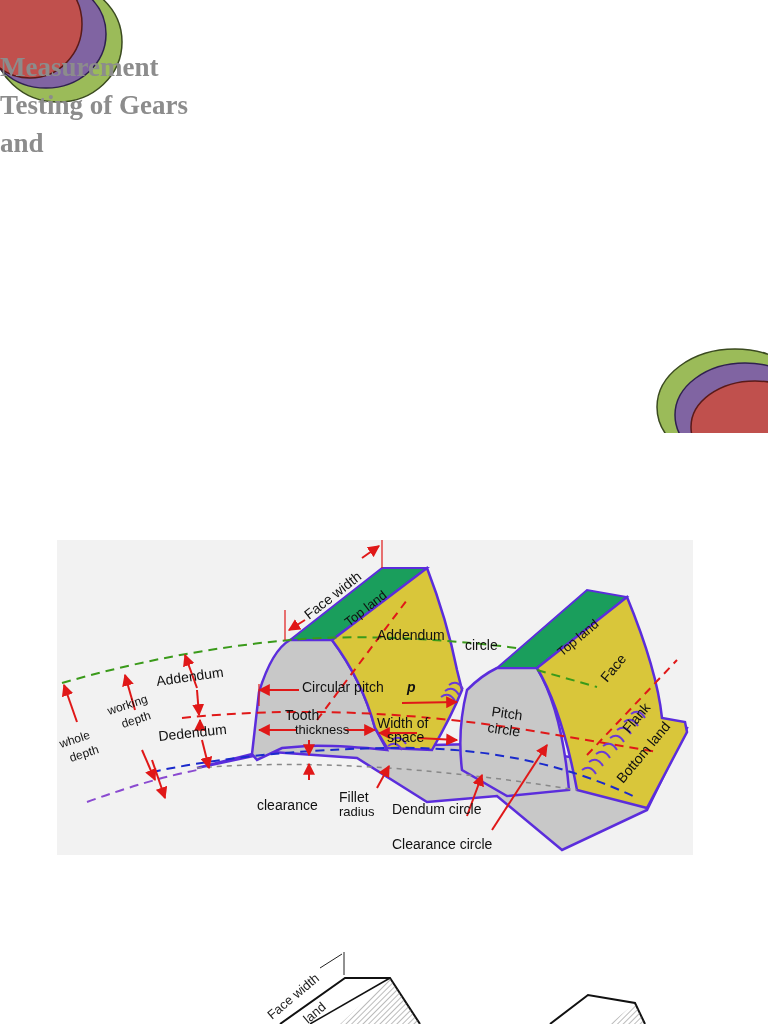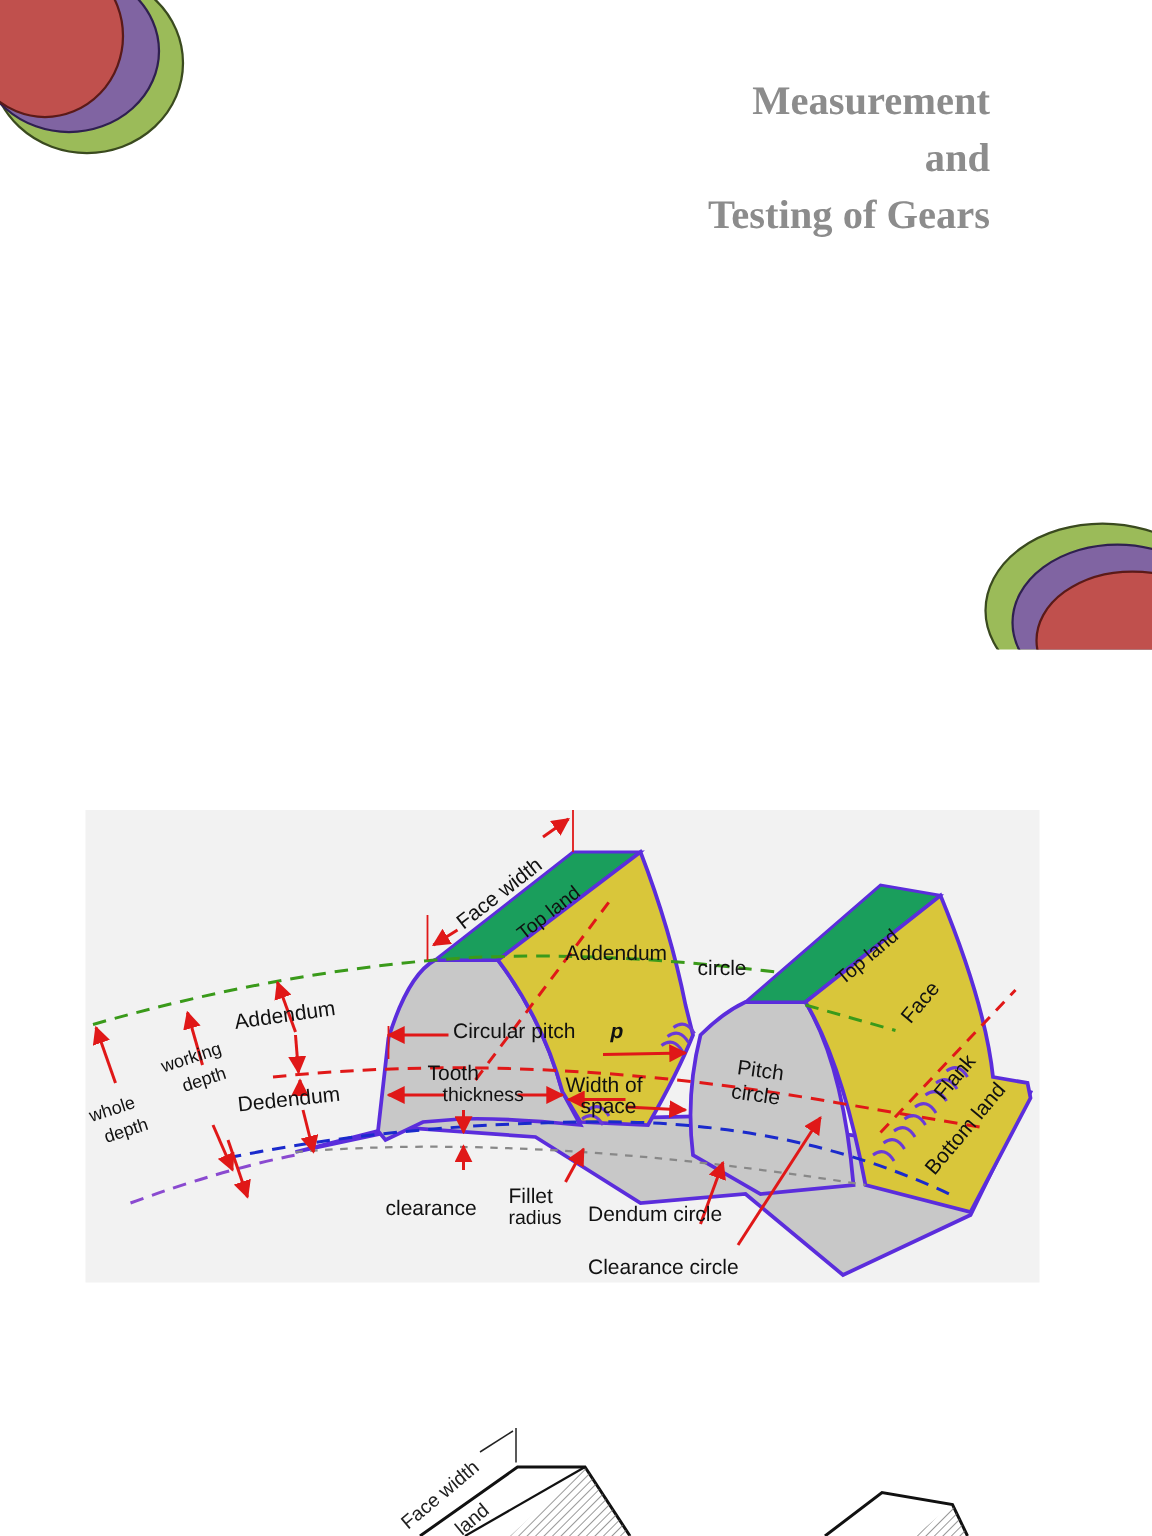--- a/index.html
+++ b/index.html
@@ -4,21 +4,21 @@
   <style>
     html, body { margin: 0; padding: 0; }
     body {
       width: 768px; height: 1024px; position: relative; overflow: hidden;
       background: #ffffff;
       font-family: "Liberation Sans", sans-serif;
     }
     .deco { position: absolute; }
     .title-block {
       position: absolute; left: 0; top: 48px; width: 660px;
-      text-align: right;
+      text-align: left;
       font-family: "Liberation Serif", "DejaVu Serif", serif;
       font-weight: bold; color: #8c8c8c;
       font-size: 27px; line-height: 38px;
     }
     .title-line { display: block; }
     .diagram {
       position: absolute; left: 57px; top: 540px; width: 636px; height: 315px;
       background: #f2f2f2;
     }
     .diagram svg { display: block; }
@@ -29,22 +29,22 @@
 <body>
 
 <svg class="deco" style="left:0;top:0" width="130" height="110" viewBox="0 0 130 110">
   <ellipse cx="58" cy="42" rx="64" ry="60" fill="#9bbb59" stroke="#3a4a1f" stroke-width="1.5"></ellipse>
   <ellipse cx="46" cy="34" rx="60" ry="54" fill="#8064a2" stroke="#2f2050" stroke-width="1.5"></ellipse>
   <ellipse cx="30" cy="24" rx="52" ry="54" fill="#c0504d" stroke="#5a1a18" stroke-width="1.5"></ellipse>
 </svg>
 
 <div class="title-block">
   <span class="title-line">Measurement</span>
+  <span class="title-line">Testing of Gears</span>
   <span class="title-line">and</span>
-  <span class="title-line">Testing of Gears</span>
 </div>
 
 <svg class="deco" style="left:655px;top:345px" width="113" height="88" viewBox="0 0 113 88">
   <ellipse cx="80" cy="62" rx="78" ry="58" fill="#9bbb59" stroke="#3a4a1f" stroke-width="1.5"></ellipse>
   <ellipse cx="90" cy="70" rx="70" ry="52" fill="#8064a2" stroke="#2f2050" stroke-width="1.5"></ellipse>
   <ellipse cx="100" cy="82" rx="64" ry="46" fill="#c0504d" stroke="#5a1a18" stroke-width="1.5"></ellipse>
 </svg>
 
 <div class="diagram">
   <svg width="636" height="315" viewBox="0 0 636 315">

